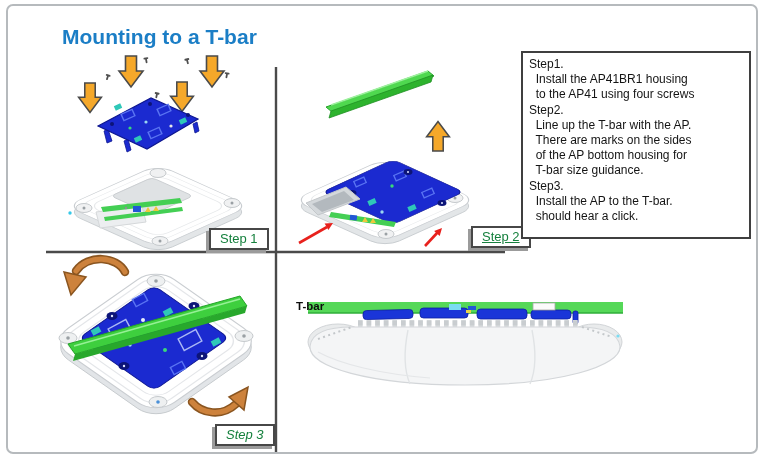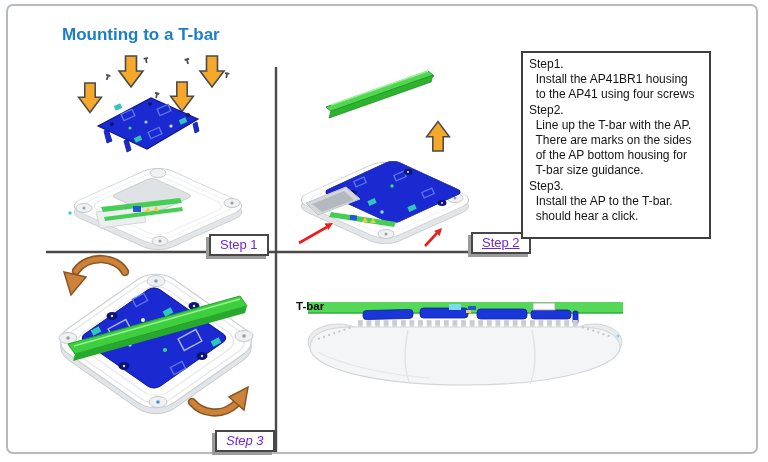--- a/index.html
+++ b/index.html
@@ -7,32 +7,32 @@
     position:relative; width:768px; height:462px; overflow:hidden;
     background:#ffffff; font-family:"Liberation Sans", sans-serif;
   }
   #frame {
     position:absolute; left:6px; top:4px; width:752px; height:450px;
     border:2px solid #b6babd; border-radius:7px; box-sizing:border-box;
   }
   #art { position:absolute; left:0; top:0; }
   .title {
     position:absolute; left:62px; top:25px;
-    font-size:17px; font-weight:bold; color:#1b7ec6; white-space:nowrap;
+    font-size:21px; font-weight:bold; color:#1b7ec6; white-space:nowrap;
   }
   .step-label {
     position:absolute; background:#ffffff; border:2px solid #474747;
     box-shadow:-3px 3px 0 #9b9b9b;
-    font-size:13px; color:#6d28d9; padding:1px 9px 2px; white-space:nowrap;margin-top:6px;
+    font-size:13px; color:#15803d; padding:1px 9px 2px; white-space:nowrap;
   }
   #step1-label { left:209px; top:228px; }
   #step2-label { left:471px; top:226px;text-decoration:underline; }
   #step3-label { left:215px; top:424px;font-style:italic; }
   .instructions {
-    position:absolute; left:521px; top:51px; width:190px; height:188px;
+    position:absolute; left:521px; top:51px; width:230px; height:188px;
     box-sizing:border-box; border:2px solid #3f3f3f; background:#ffffff;
     padding:4px 4px 0 6px; font-size:12px; line-height:15.2px; color:#141414;
   }
   .instructions .line { white-space:pre; }
   .tbar-label {
     position:absolute; left:296px; top:300px;
     font-size:11.5px; font-weight:bold; color:#0d0d0d;
   }
 </style>
 </head>

